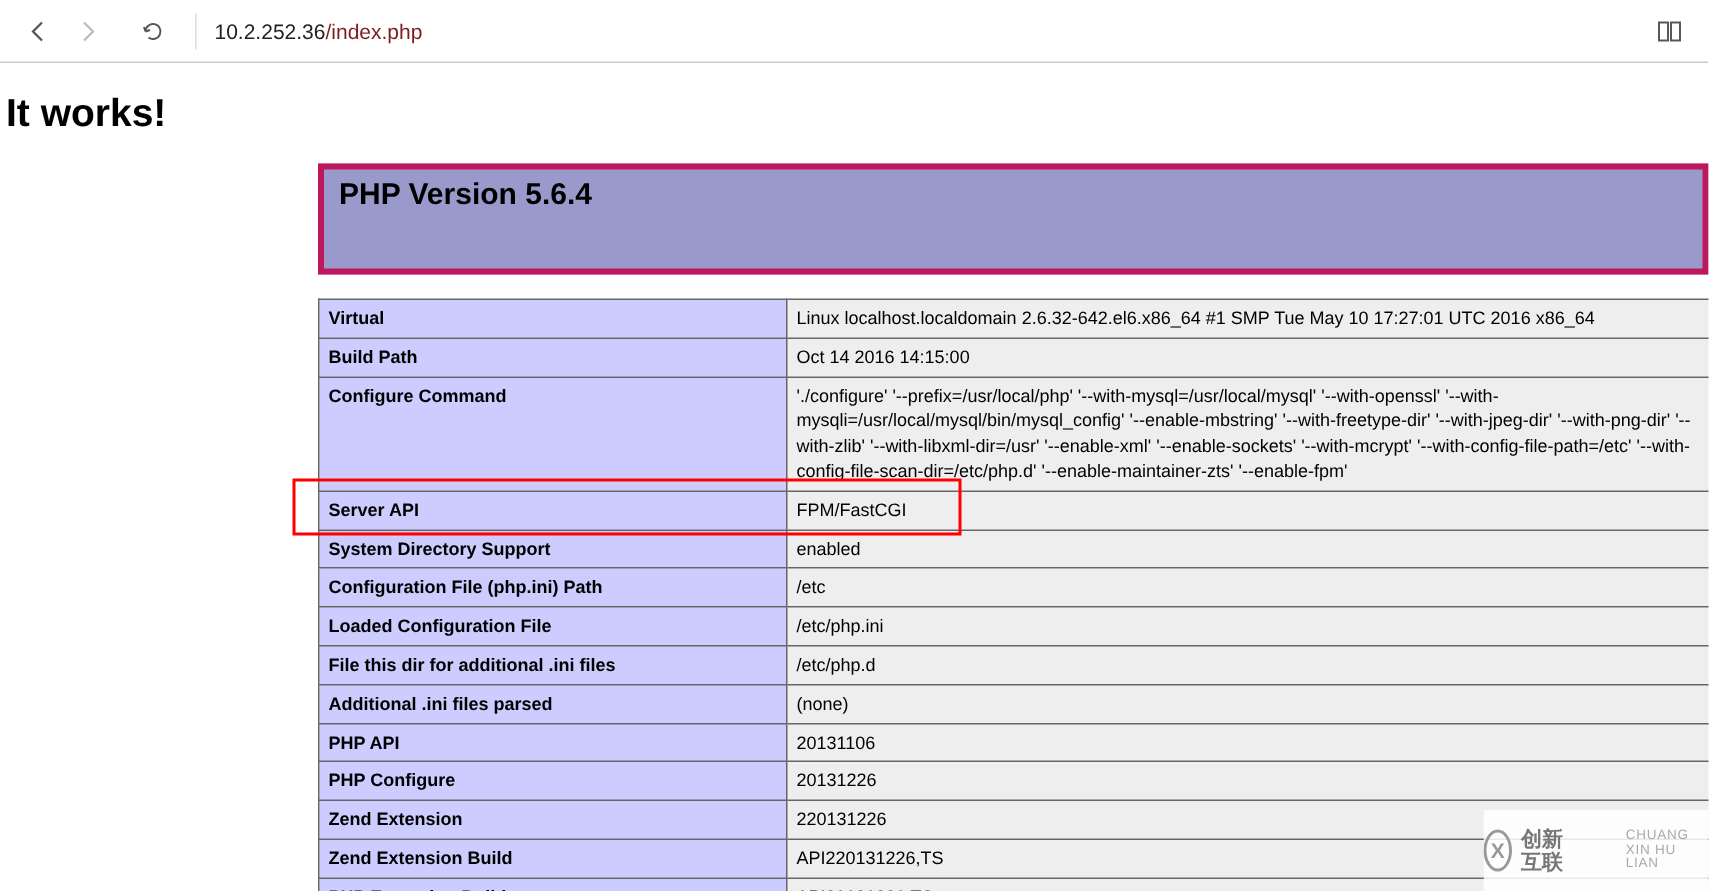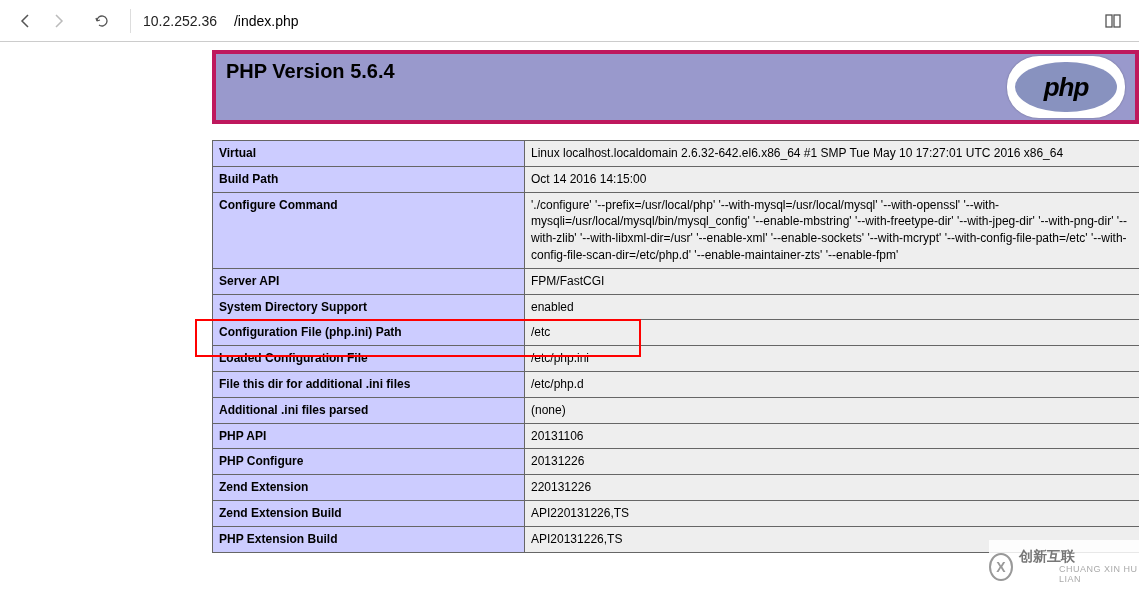--- a/index.html
+++ b/index.html
@@ -19,21 +19,21 @@
       height: 32px;
       display: flex;
       align-items: center;
       justify-content: center;
       cursor: pointer;
       color: #555;
     }
     .nav-btn.disabled { color: #bbb; }
     .divider { width: 1px; height: 24px; background: #ddd; margin: 0 8px 0 12px; }
     .url-text { font-size: 14px; color: #222; padding-left: 4px; }
-    .url-path { color: #000000; padding-left: 17px; }
+    .url-path { color: #7f1d1d; }
     .toolbar-right { margin-left: auto; display: flex; align-items: center; }
     
     
     .page-content { padding: 8px 0 0 4px; }
     .it-works {
       font-size: 26px;
       font-weight: bold;
       padding: 10px 0 18px 0;
       color: #000;
     }
@@ -128,21 +128,21 @@
       height: 28px;
       border: 2px solid #999;
       border-radius: 50%;
       display: flex;
       align-items: center;
       justify-content: center;
       font-weight: bold;
       color: #999;
       font-size: 14px;
     }
-    .watermark-text { display: flex; flex-direction: column; line-height: 1.1; }
+    .watermark-text { display: flex; flex-direction: row; line-height: 1.1; }
     .watermark-cn { font-size: 14px; color: #777; font-weight: bold; }
     .watermark-en { font-size: 9px; color: #aaa; letter-spacing: 0.5px; margin-left: 40px; }
   </style>
 </head>
 <body>
 
 <div class="browser-toolbar">
   <div class="nav-btn">
     <svg width="16" height="16" viewBox="0 0 16 16">
         <path d="M10 2 L4 8 L10 14" stroke="#555" stroke-width="1.5" fill="none"></path>
@@ -166,27 +166,25 @@
     <div class="nav-btn">
       <svg width="18" height="18" viewBox="0 0 18 18">
           <rect x="2" y="3" width="6" height="12" stroke="#555" stroke-width="1.3" fill="none"></rect>
           <rect x="10" y="3" width="6" height="12" stroke="#555" stroke-width="1.3" fill="none"></rect>
         </svg>
     </div>
   </div>
 </div>
 
 <div class="page-content">
+  <h1 class="it-works">It works!</h1>
 
   <div class="phpinfo-wrap">
     <div class="php-header">
       <div class="php-title">PHP Version 5.6.4</div>
-      <div class="php-logo">
-        <div class="php-logo-inner">php</div>
-      </div>
     </div>
 
     <table class="info-table">
       <tbody id="phpinfo-tbody">
           <tr>
             <td class="label">Virtual</td>
             <td class="value">Linux localhost.localdomain 2.6.32-642.el6.x86_64 #1 SMP Tue May 10 17:27:01 UTC 2016 x86_64</td>
           </tr>
           <tr>
             <td class="label">Build Path</td>

